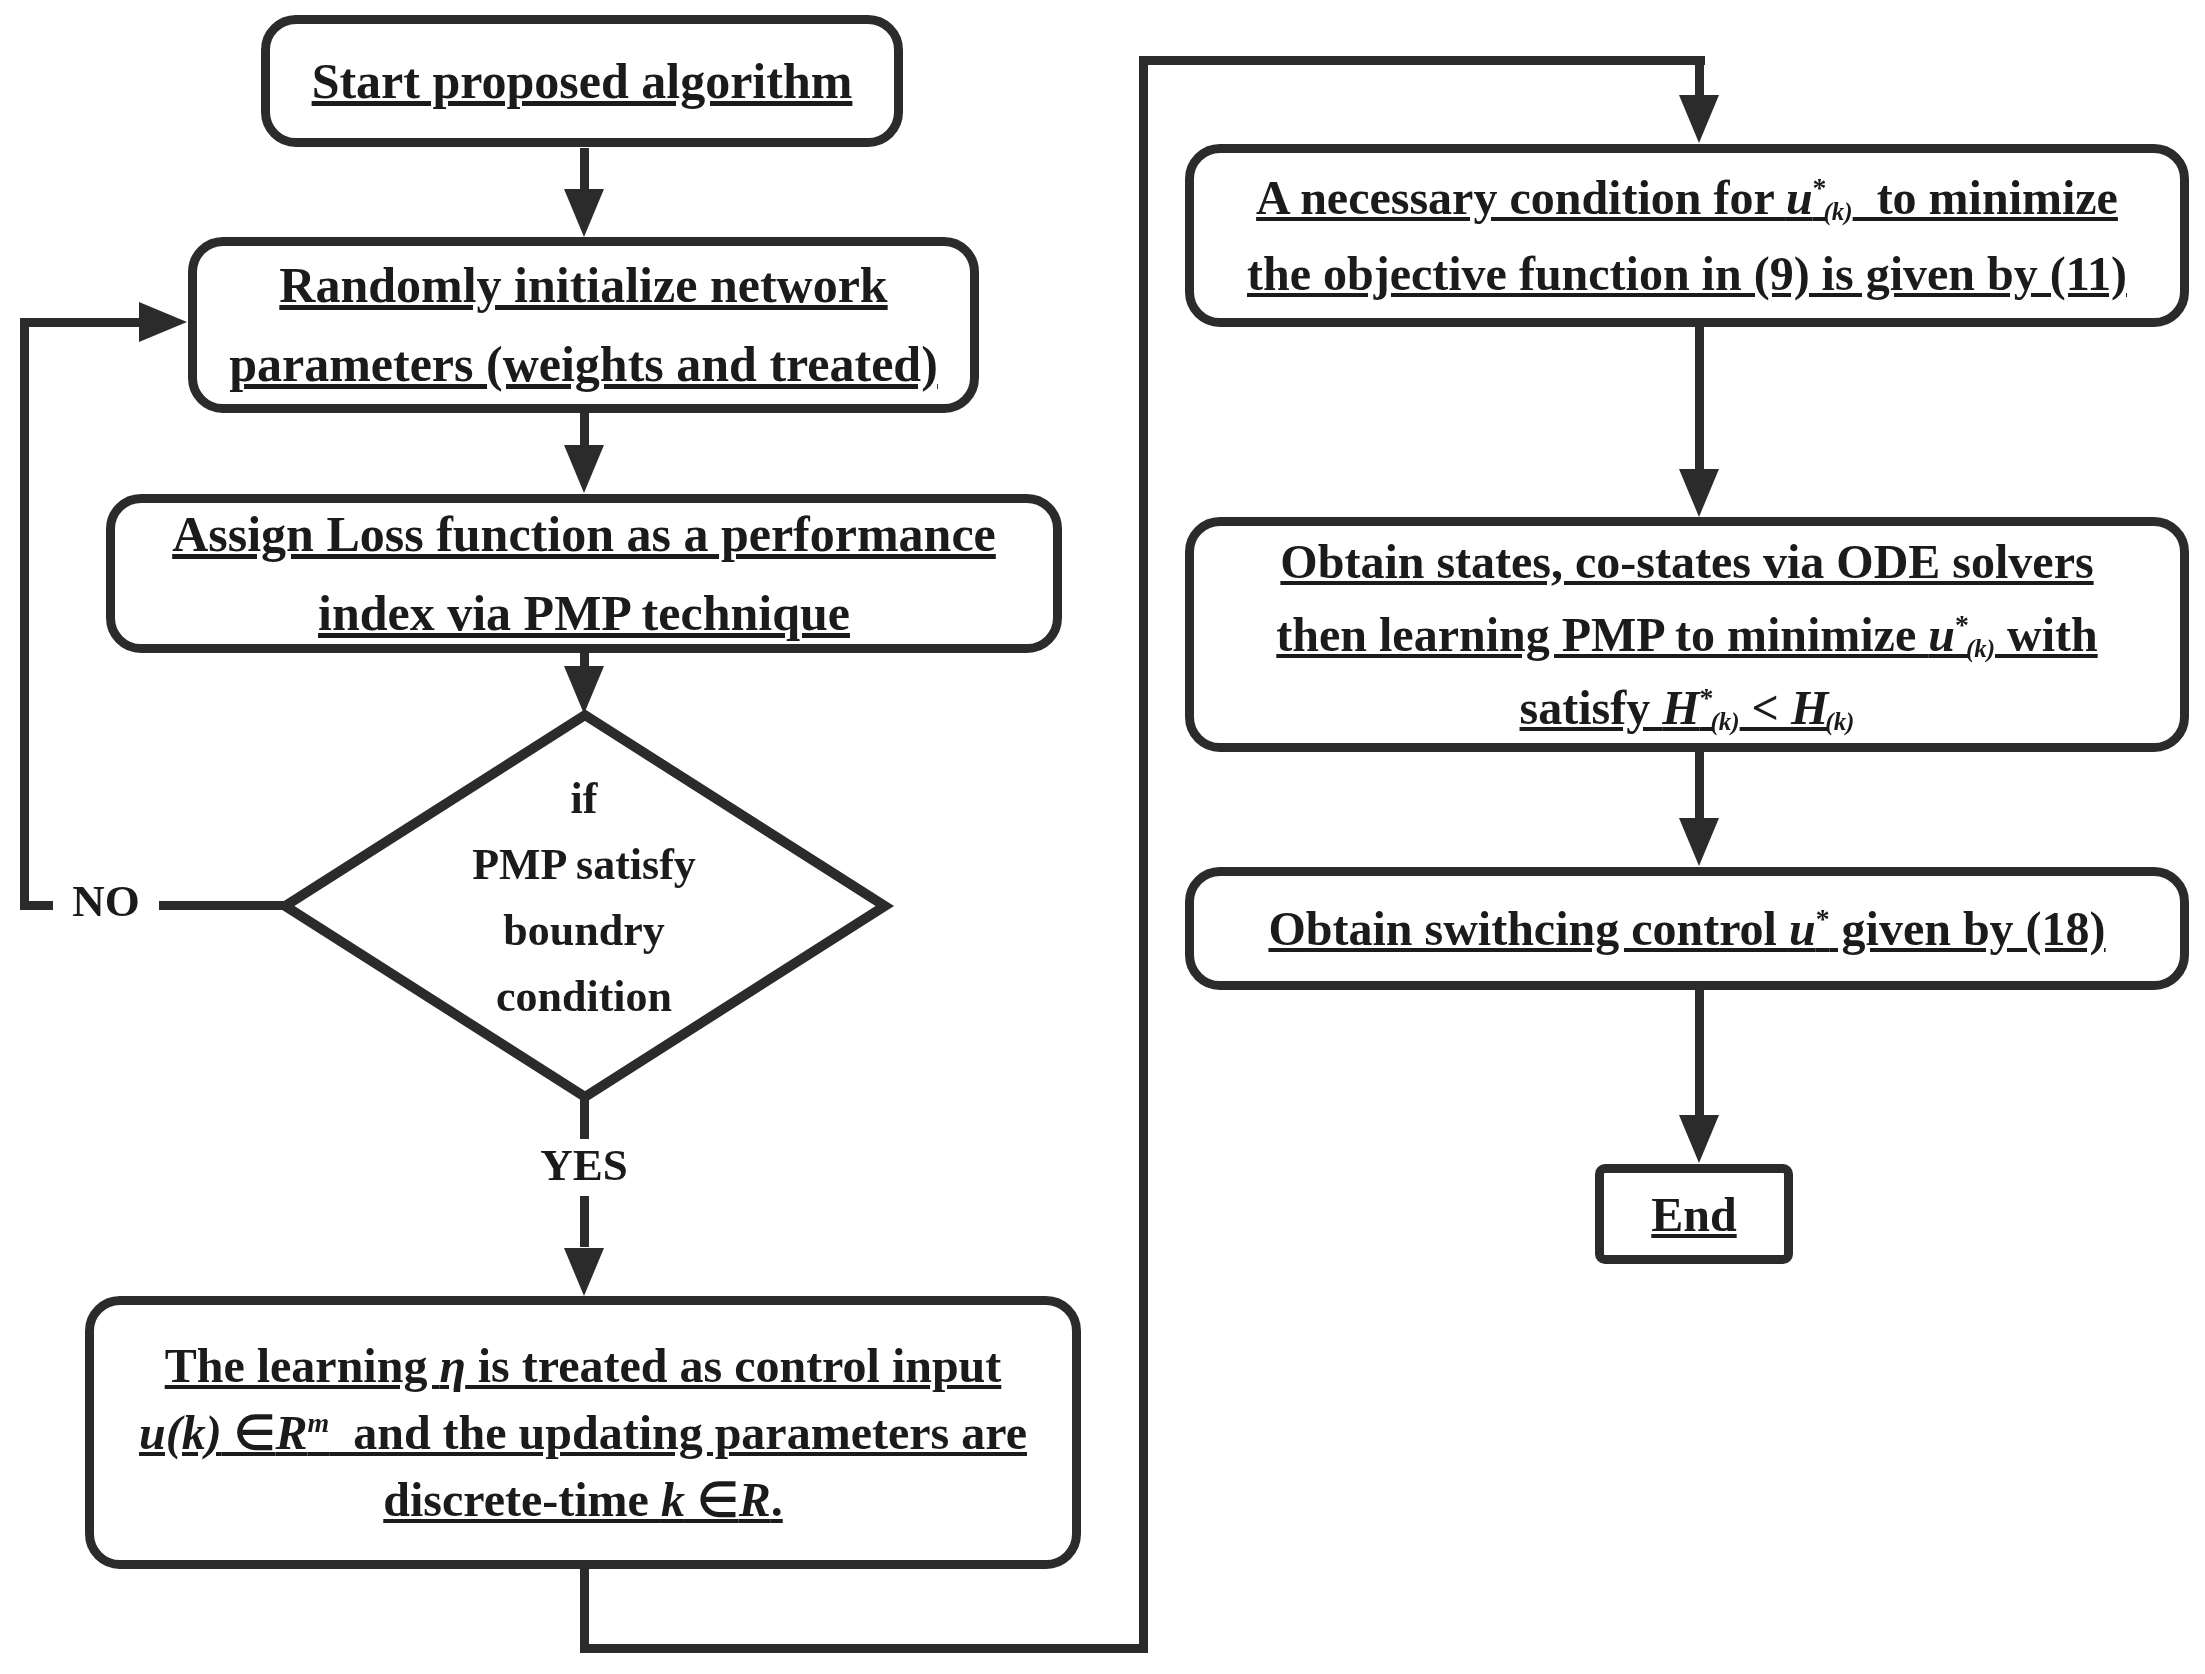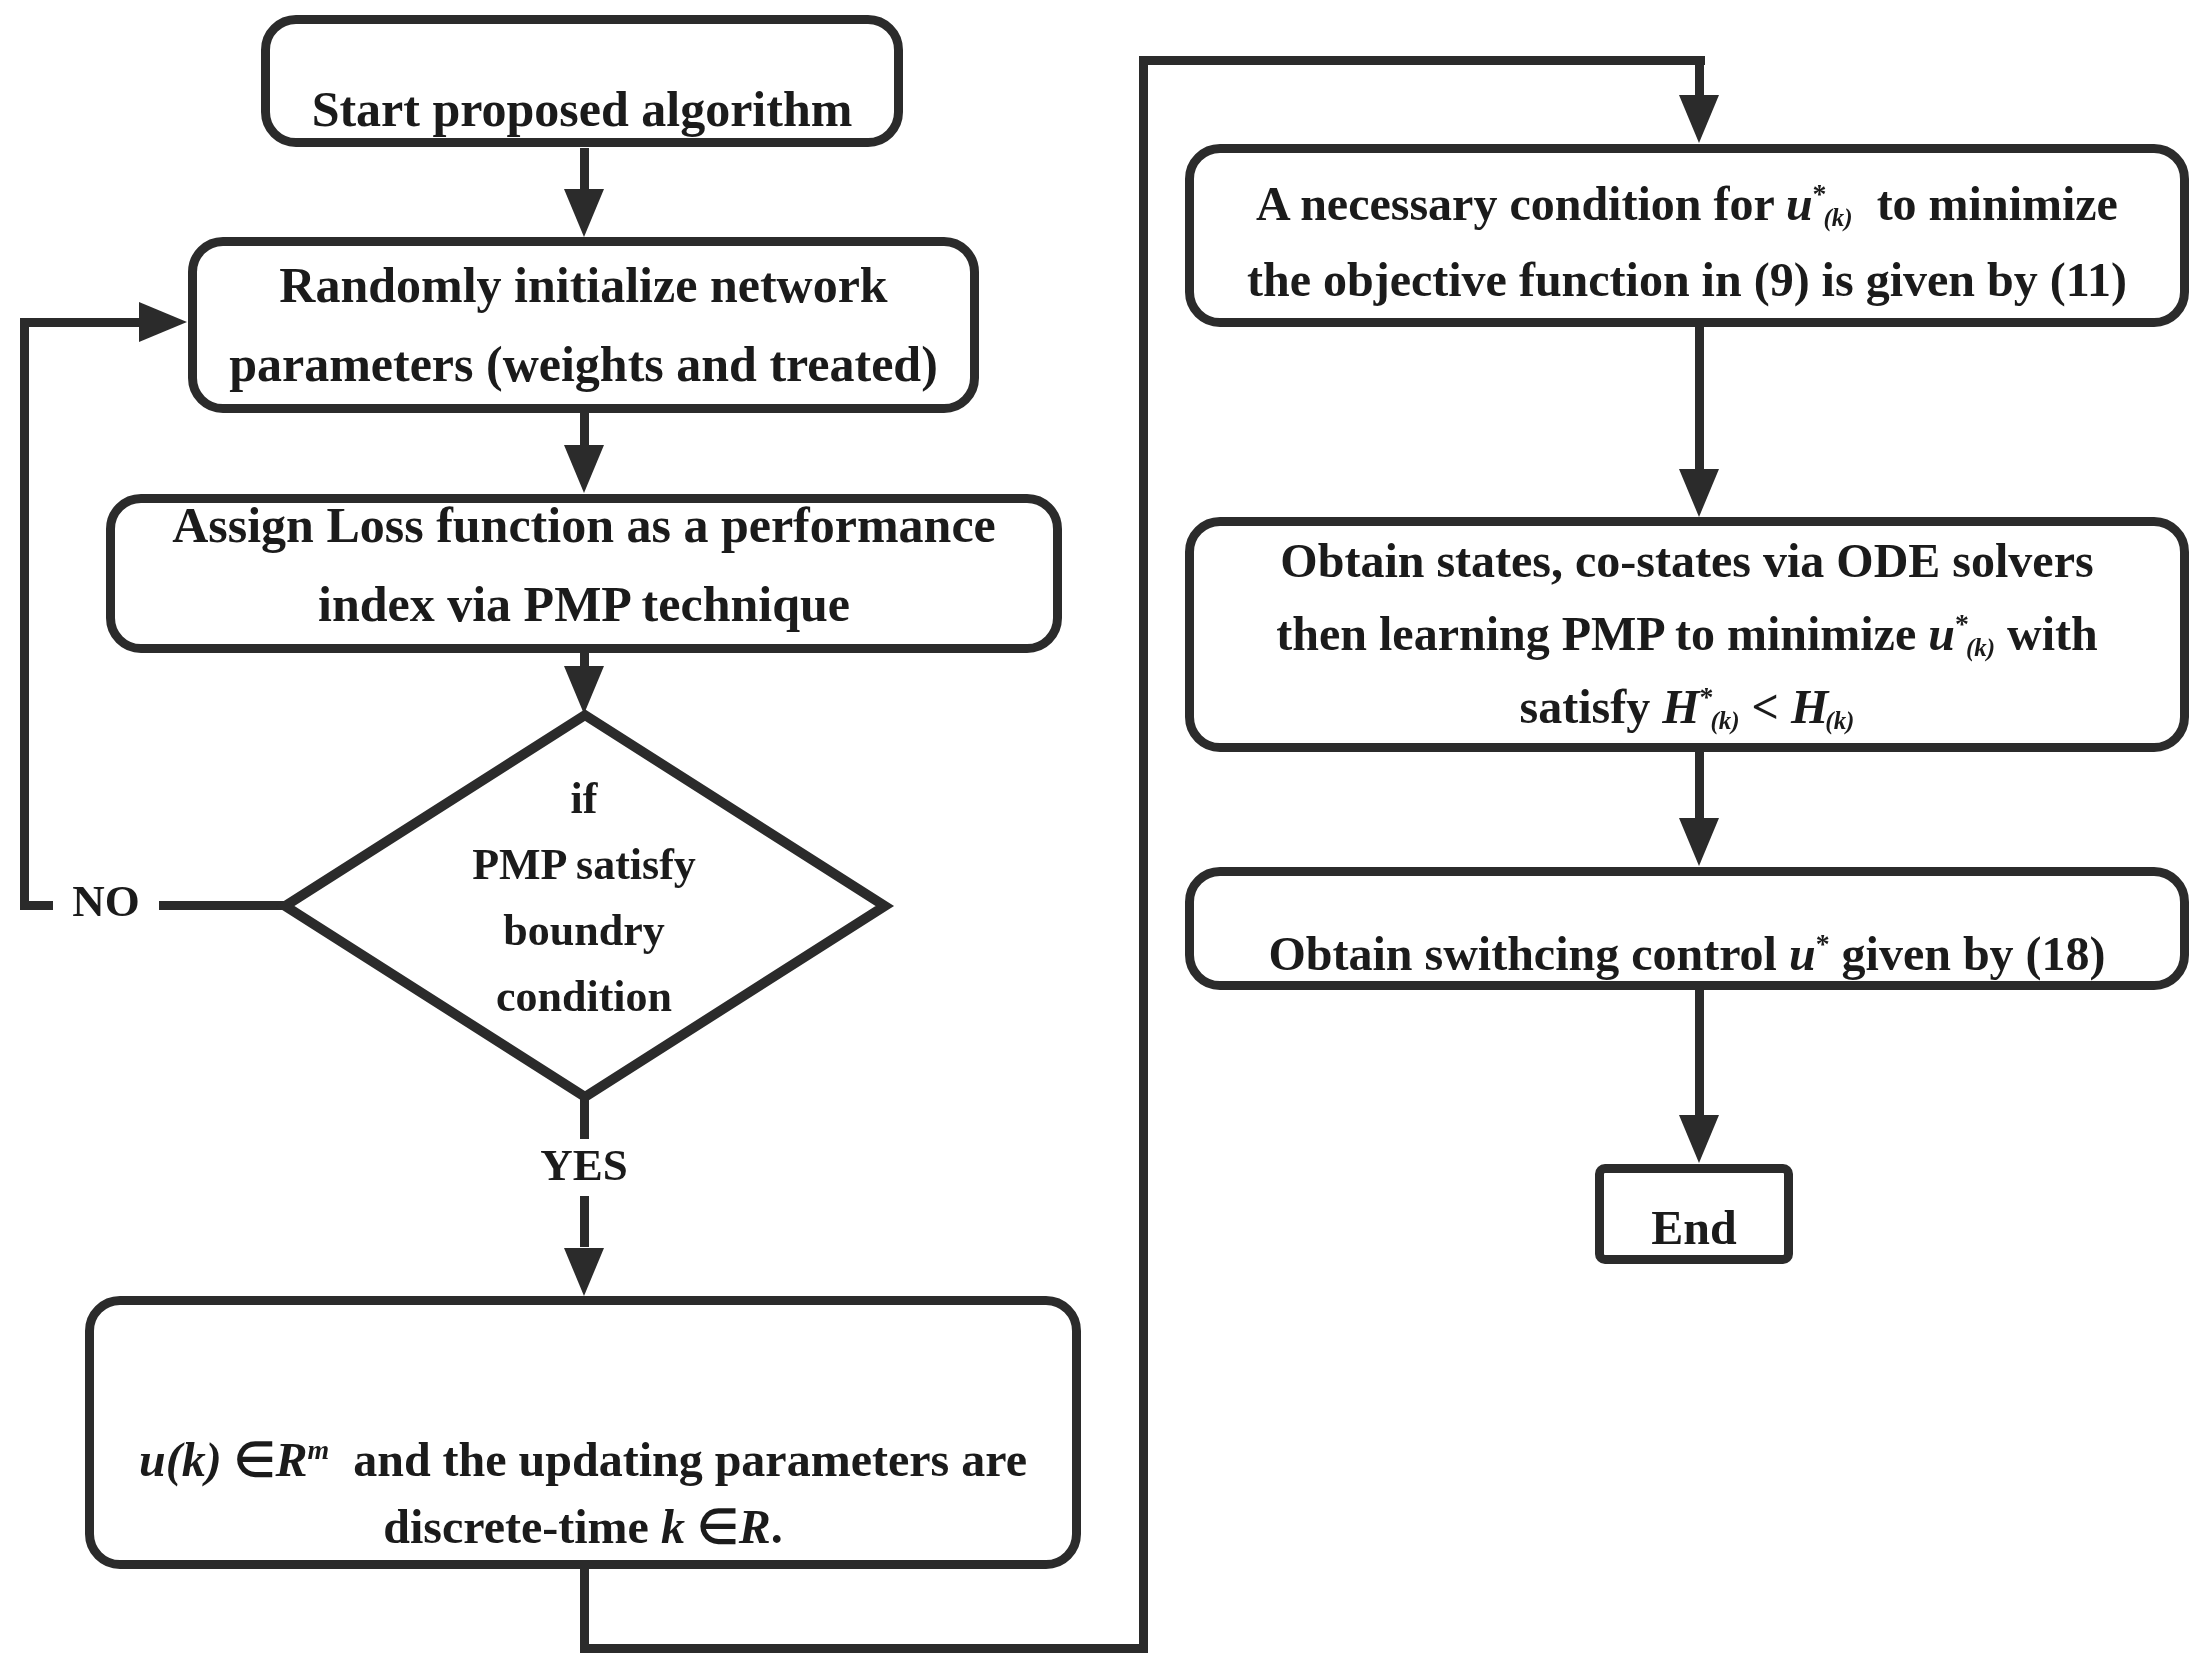--- a/index.html
+++ b/index.html
@@ -17,23 +17,24 @@
     color:var(--text);
     overflow:hidden;
   }
   .node{
     position:absolute;
     background:#fff;
     border:9.8px solid var(--stroke);
     border-radius:35px;
     box-sizing:border-box;
     display:flex;flex-direction:column;
-    justify-content:flex-end;align-items:center;
+    justify-content:center;align-items:center;
     text-align:center;
     z-index:1;
+    text-decoration:underline;
   }
   .nline{white-space:nowrap;}
   .it{font-style:italic;}
   sup{font-size:58%;line-height:0;}
   sub{font-size:52%;line-height:0;vertical-align:-0.25em;margin-left:-0.12em;}
   
   #start     {left:261px;  top:15px;   width:642px;  height:132px; font-size:50px;}
   #init      {left:188px;  top:237px;  width:791px; height:176px; font-size:50px; line-height:79px;}
   #assign    {left:106px;  top:494px;  width:956px; height:159px; font-size:50px; line-height:79px;}
   #learning  {left:85px;  top:1296px; width:996px; height:273px; font-size:48px; line-height:67px;}
@@ -136,20 +137,21 @@
   <div class="line vline" id="no-v"></div>
   <div class="line hline" id="no-h2"></div>
   <div class="head-right" id="no-head"></div>
 
   <div class="line vline" id="yes-line1"></div>
   <div class="edge-label" id="yes-label">YES</div>
   <div class="line vline" id="yes-line2"></div>
   <div class="head-down" id="yes-head"></div>
 
   <div class="node" id="learning">
+    <div class="nline"><span>The learning </span><span class="it">η</span><span> is treated as control input</span></div>
     <div class="nline"><span class="it">u(k)</span><span> ∈</span><span class="it">R</span><sup class="it">m</sup><span>&nbsp; and the updating parameters are</span></div>
     <div class="nline"><span>discrete-time </span><span class="it">k</span><span> ∈</span><span class="it">R</span><span>.</span></div>
   </div>
 
   <div class="line vline" id="bc-v1"></div>
   <div class="line hline" id="bc-h1"></div>
   <div class="line vline" id="bc-v2"></div>
   <div class="line hline" id="bc-h2"></div>
   <div class="line vline" id="bc-v3"></div>
   <div class="head-down" id="bc-head"></div>

